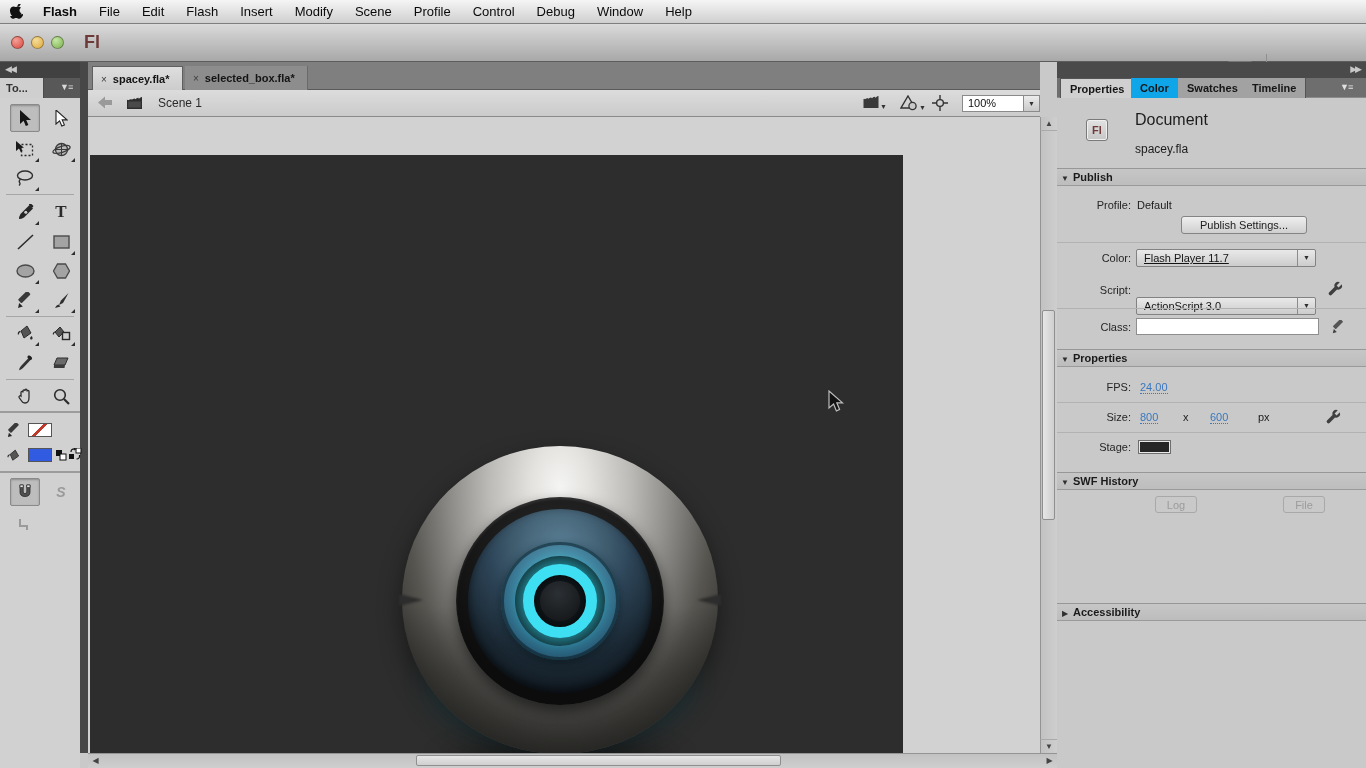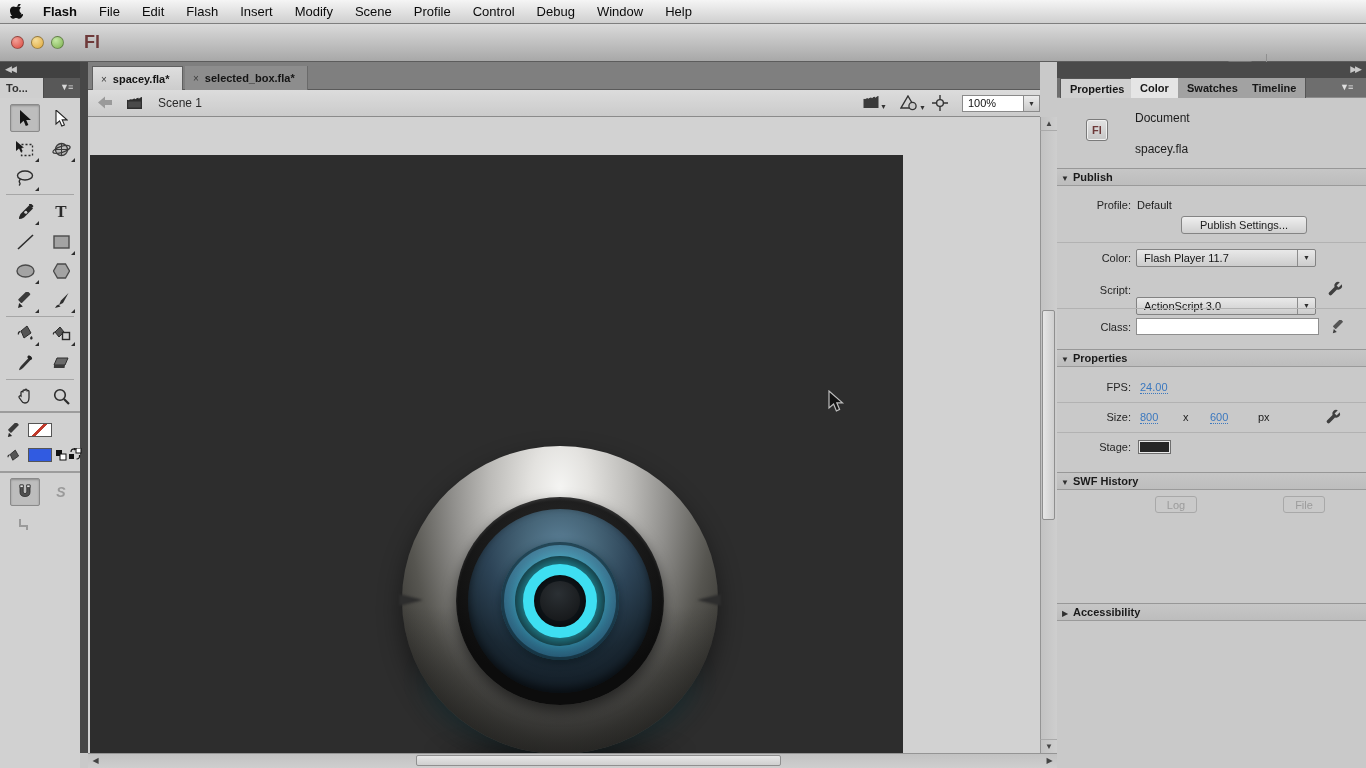--- a/index.html
+++ b/index.html
@@ -89,28 +89,28 @@
   #hscroll { left:88px; top:753px; width:969px; height:15px; background:linear-gradient(#c2c2c2,#cecece); border-top:1px solid #949494; }
   #hscroll-left { left:88px; top:753px; width:15px; height:15px; text-align:center; font-size:8px; color:#444; line-height:15px; }
   #hscroll-thumb { left:416px; top:755px; width:365px; height:11px; background:linear-gradient(#e6e6e6,#cfcfcf); border:1px solid #8f8f8f; border-radius:2px; }
   #hscroll-right { left:1042px; top:753px; width:15px; height:15px; text-align:center; font-size:8px; color:#444; line-height:15px; }
 
   
   #right-strip { left:1057px; top:62px; width:309px; height:16px; background:#4a4a4a; color:#c9c9c9; font-size:9px; line-height:15px; text-align:right; padding-right:6px; letter-spacing:-2px; }
   #right-tabrow { left:1057px; top:78px; width:309px; height:20px; background:#6e6e6e; border-bottom:1px solid #8b8b8b; }
   .rtab { position:absolute; top:78px; height:20px; line-height:20px; font-size:11px; font-weight:bold; color:#161616; padding:0 9px; border-right:1px solid #555; }
   #rtab-properties { left:1060px; background:#d0d0d0; border:1px solid #555; border-bottom:none; }
-  #rtab-color { left:1131px; background:#e5e5e5; }
+  #rtab-color { left:1131px; background:#0ea5e9; }
   #rtab-swatches { left:1178px; background:#a2a2a2; }
   #rtab-timeline { left:1243px; background:#a2a2a2; }
   #right-menu-icon { left:1340px; top:82px; color:#e0e0e0; font-size:9px; letter-spacing:-1px; }
   #rpanel { left:1057px; top:98px; width:309px; height:670px; background:#c9c9c9; }
 
   #doc-icon { left:1086px; top:119px; width:22px; height:22px; border:1px solid #7a7a7a; border-radius:3px; background:linear-gradient(#e2e2e2,#c6c6c6); text-align:center; line-height:21px; font-size:11px; font-weight:bold; color:#6e3a3a; box-shadow:inset 0 0 0 1px #f0f0f0; }
-  #doc-type { left:1135px; top:111px; font-size:12px; color:#1c1c1c; }
+  #doc-type { left:1135px; top:111px; font-size:16px; color:#1c1c1c; }
   #doc-name { left:1135px; top:142px; font-size:12px; color:#1c1c1c; }
 
   .sechead { position:absolute; left:1057px; width:309px; height:18px; background:linear-gradient(#c6c6c6,#bdbdbd); border-top:1px solid #979797; border-bottom:1px solid #9a9a9a; font-weight:bold; color:#1a1a1a; line-height:17px; }
   .sechead .tri { display:inline-block; width:16px; text-align:center; font-size:8px; color:#2f2f2f; }
   .plabel { position:absolute; width:75px; text-align:right; color:#262626; }
   .pvalue { position:absolute; color:#1c1c1c; }
   .bluev { position:absolute; color:#3b78bf; border-bottom:1px dotted #3b78bf; cursor:text; }
   .pbtn { position:absolute; background:linear-gradient(#efefef,#cfcfcf); border:1px solid #848484; border-radius:3px; text-align:center; color:#1c1c1c;margin-left:45px; }
   .pbtn.disabled { background:none; border:1px solid #a8a8a8; color:#9b9b9b; }
   .dropdown { position:absolute; width:180px; height:18px; background:linear-gradient(#e9e9e9,#cccccc); border:1px solid #828282; border-radius:2px; line-height:16px; padding-left:7px; color:#141414; }
@@ -428,21 +428,21 @@
 <div id="doc-icon" class="abs">Fl</div>
 <div id="doc-type" class="abs">Document</div>
 <div id="doc-name" class="abs">spacey.fla</div>
 
 <div class="sechead" style="top:168px;"><span class="tri">▼</span><span>Publish</span></div>
 <div class="plabel abs" style="left:1056px; top:199px;">Profile:</div>
 <div class="pvalue abs" style="left:1137px; top:199px;">Default</div>
 <div class="pbtn abs" style="left:1136px; top:216px; width:126px; height:18px; line-height:17px;">Publish Settings...</div>
 <div class="pdiv" style="top:242px;"></div>
 <div class="plabel abs" style="left:1056px; top:252px;">Color:</div>
-<div class="dropdown abs" style="left:1136px; top:249px;"><span>Flash Player 11.7</span><span class="dd-arrow">▼</span></div>
+<div class="dropdown abs" style="left:1136px; top:249px;text-decoration:underline;"><span>Flash Player 11.7</span><span class="dd-arrow">▼</span></div>
 <div class="plabel abs" style="left:1056px; top:284px;">Script:</div>
 <div class="dropdown abs" style="left:1136px; top:281px;margin-top:16px;"><span>ActionScript 3.0</span><span class="dd-arrow">▼</span></div>
 <div class="wrench abs" style="left:1328px; top:281px;">
   <svg width="15" height="15" viewBox="0 0 15 15">
       <path d="M13.8 3.2 L10.6 6.4 L8.6 4.4 L11.8 1.2 Q9.2 0.2 7.4 2 Q5.7 3.7 6.5 6 L1 11.5 Q0 12.5 1.2 13.8 Q2.5 15 3.5 14 L9 8.5 Q11.3 9.3 13 7.6 Q14.8 5.8 13.8 3.2Z" fill="#3f3f3f"></path>
     </svg>
 </div>
 <div class="pdiv" style="top:308px;"></div>
 <div class="plabel abs" style="left:1056px; top:321px;">Class:</div>
 <input id="class-input" value="" style="">

